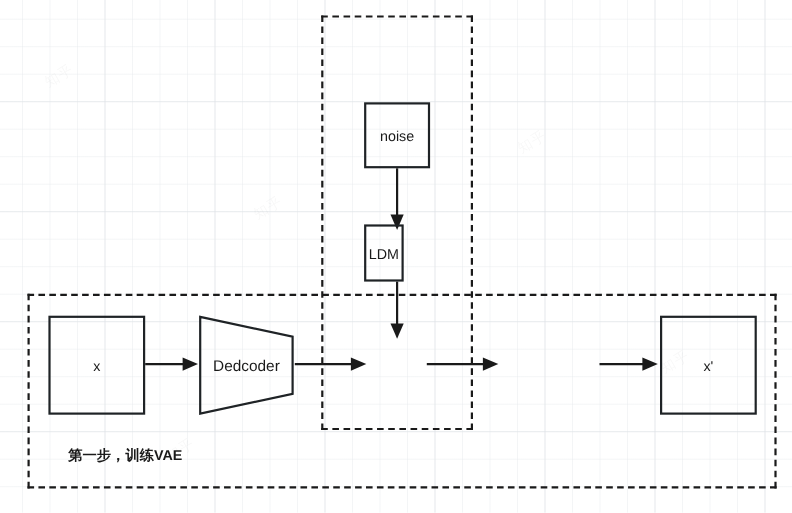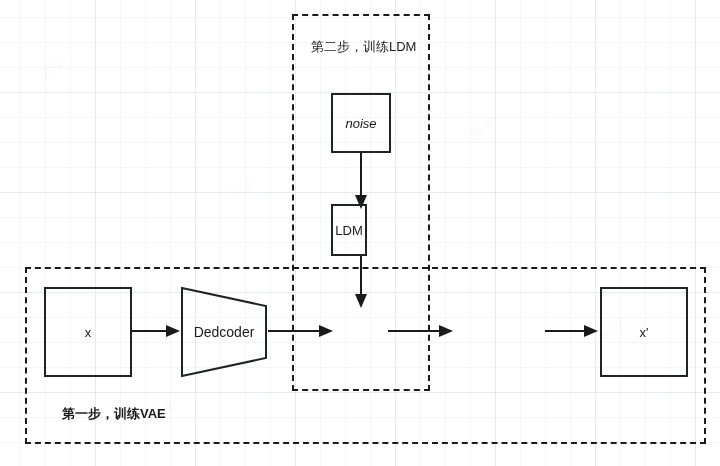--- a/index.html
+++ b/index.html
@@ -133,26 +133,25 @@
 
   <div id="watermarks">
     <div class="wm" style="left:40px;  top:60px;">知乎</div>
     <div class="wm" style="left:230px; top:180px;">知乎</div>
     <div class="wm" style="left:470px; top:120px;">知乎</div>
     <div class="wm" style="left:600px; top:320px;">知乎</div>
     <div class="wm" style="left:150px; top:400px;">知乎</div>
   </div>
 
   <div class="group-box" id="ldm-group-box" style="left:292px; top:14px; width:138px; height:377px;"></div>
-  <div class="group-label" style="left:311px; top:38px;">第二步，训练LDM</div>
 
   <div class="group-box" id="vae-group-box" style="left:25px; top:267px; width:681px; height:177px;"></div>
   <div class="group-label" style="left:62px; top:405px;font-weight:bold;">第一步，训练VAE</div>
 
-  <div class="node-rect" style="left:331px; top:93px; width:60px; height:60px;font-style:italic;">
+  <div class="node-rect" style="left:331px; top:93px; width:60px; height:60px;">
     <span>noise</span>
   </div>
 
   <svg class="connector" style="left:353px; top:153px; width:18px; height:58px;">
     <line class="conn-line" x1="8" y1="0" x2="8" y2="44"></line>
     <polygon class="conn-head" points="8,56 2,42 14,42"></polygon>
   </svg>
 
   <div class="node-rect" style="left:331px; top:204px; width:36px; height:52px;">
     <span>LDM</span>

